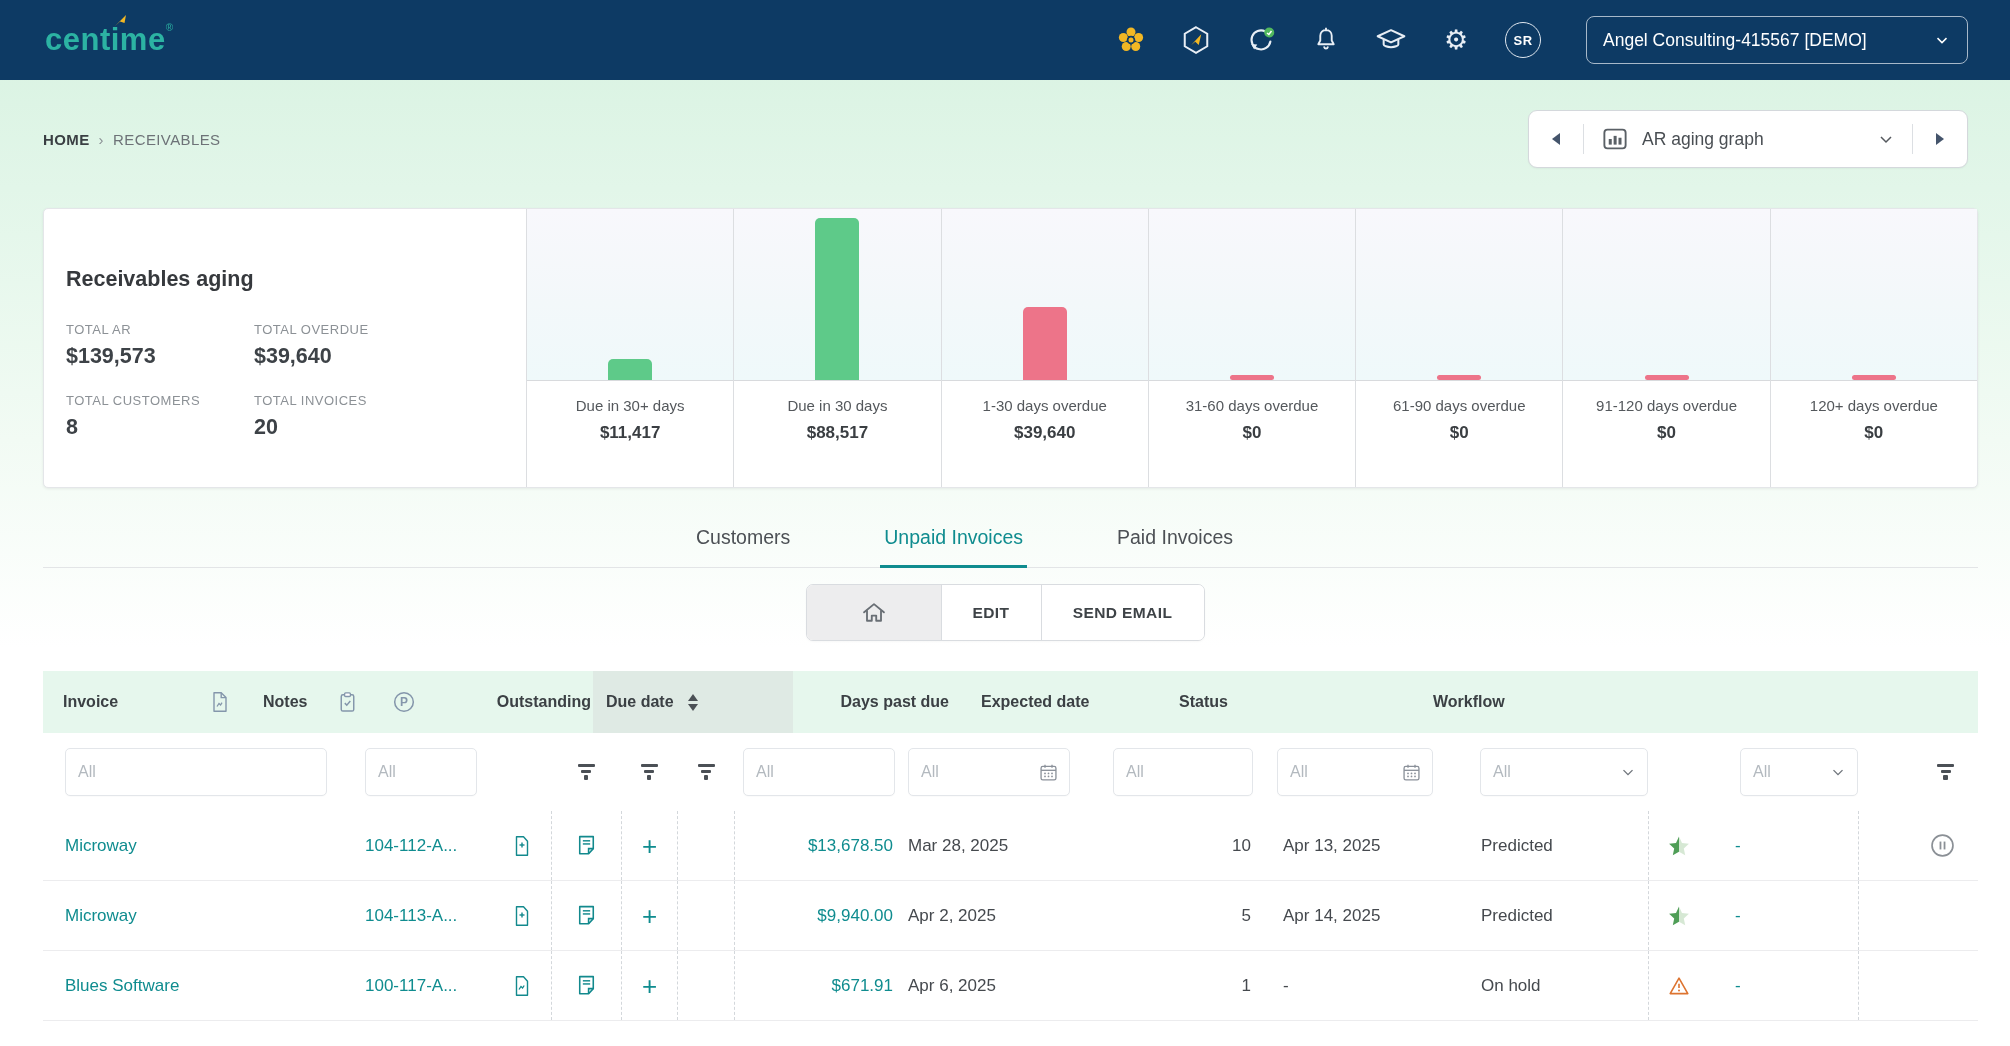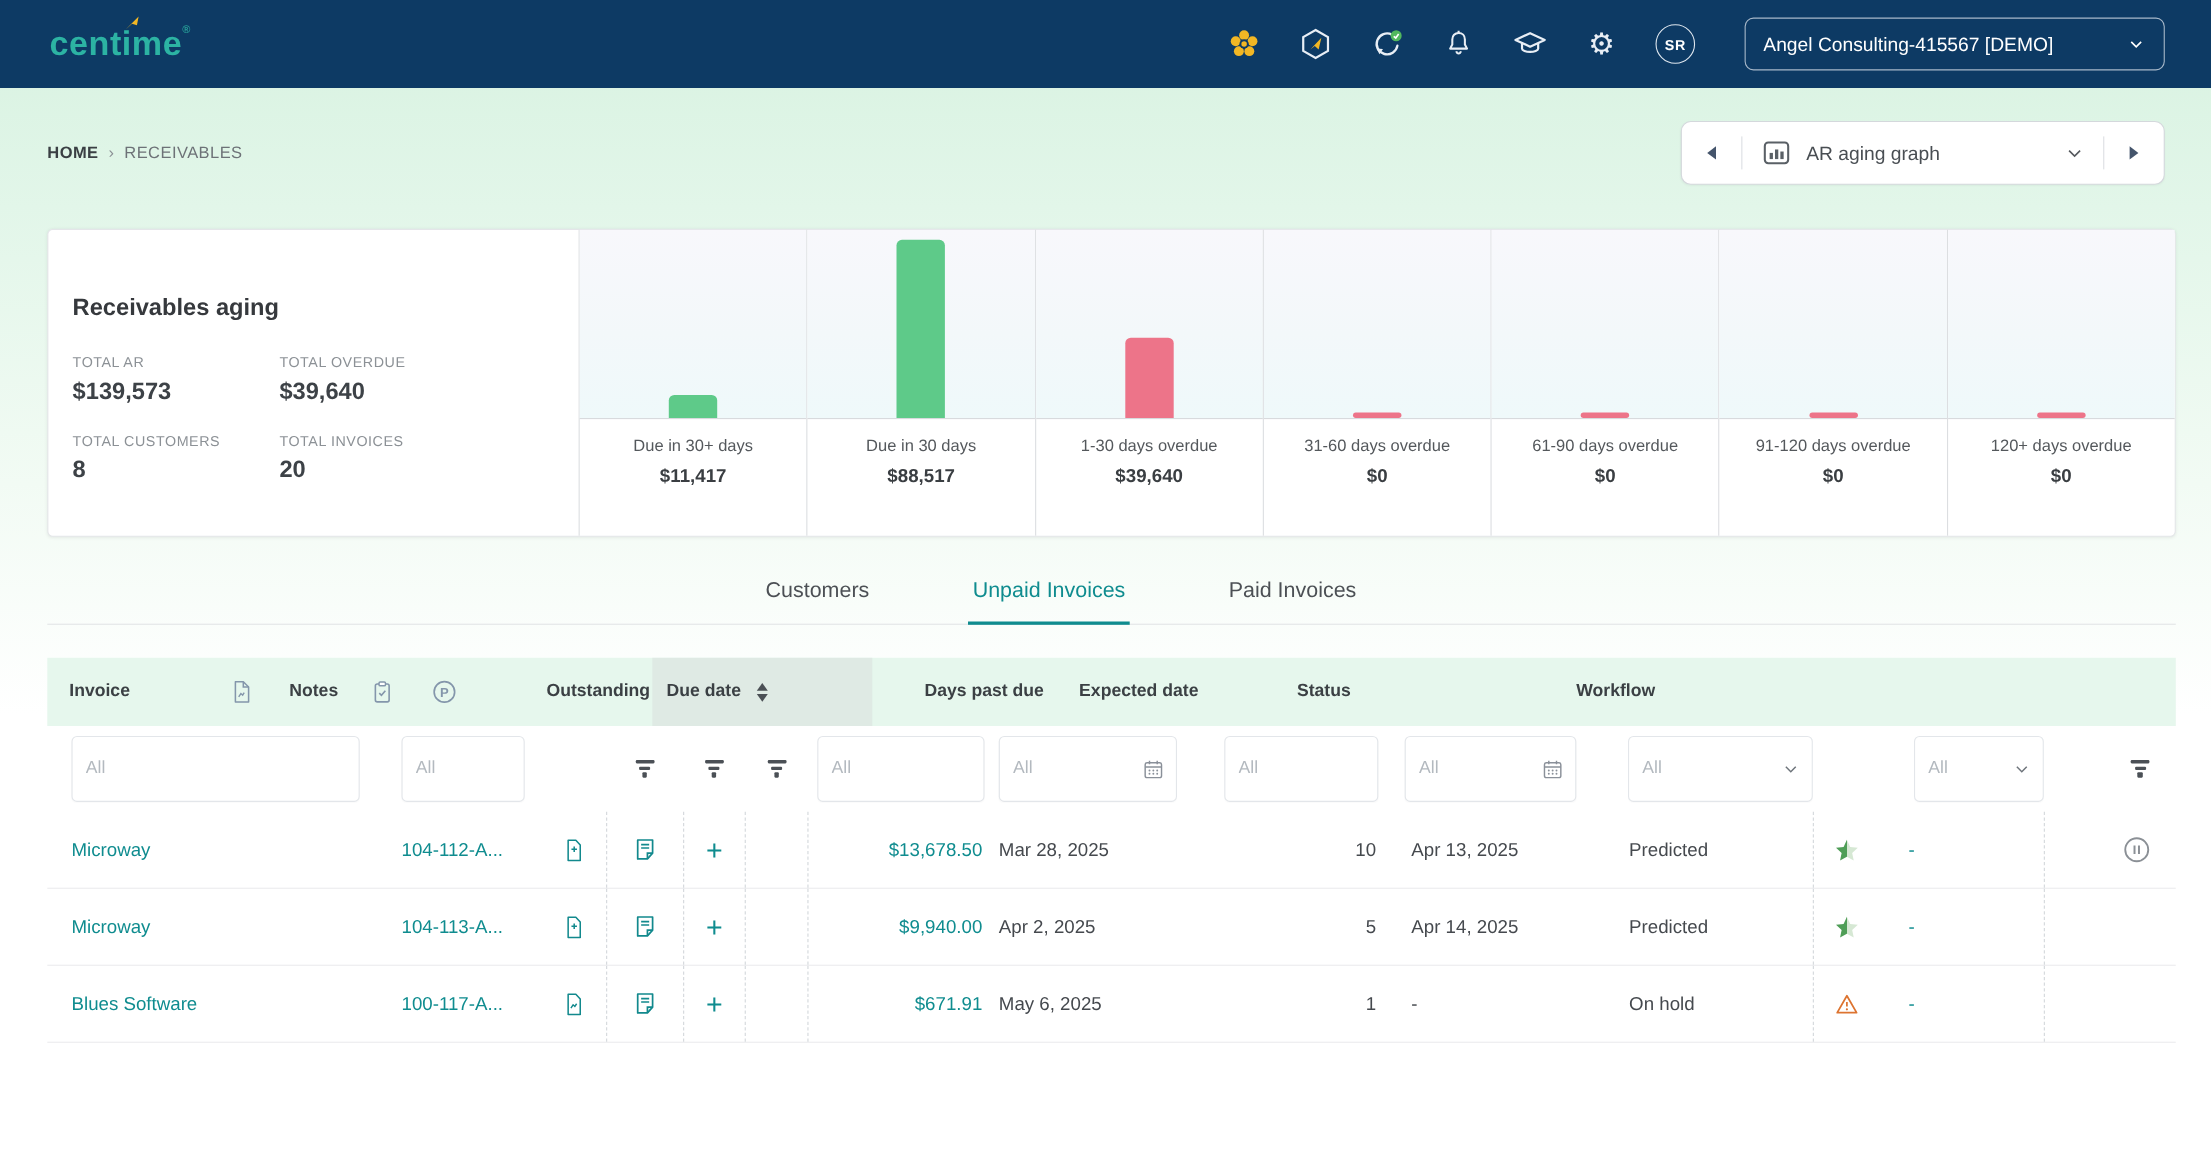--- a/index.html
+++ b/index.html
@@ -80,21 +80,21 @@
   .thead .c4{padding-left:14px}.thead .c5{justify-content:center}.thead .c6{justify-content:center}
   .thead .c7{justify-content:flex-end; padding-right:2px}
   .thead .c8{padding-left:13px; background:#dfeae4; gap:14px; cursor:pointer}
   .thead .c9{justify-content:flex-end; padding-right:2px}
   .thead .c10{padding-left:30px}.thead .c11{padding-left:48px}.thead .c13{padding-left:27px}
   .sort { display:flex; flex-direction:column; gap:3px; }
   .sort .up { width:0;height:0;border-left:5.5px solid transparent;border-right:5.5px solid transparent;border-bottom:7px solid #4b5055; }
   .sort .dn { width:0;height:0;border-left:5.5px solid transparent;border-right:5.5px solid transparent;border-top:7px solid #4b5055; }
 
   .frow { height:78px; align-items:center; background:transparent; }
-  .inp { height:60px; background:#fff; border:1px solid #e3e6ea; border-radius:5px; display:flex; align-items:center;
+  .inp { height:48px; background:#fff; border:1px solid #e3e6ea; border-radius:5px; display:flex; align-items:center;
     padding:0 10px 0 12px; box-shadow:0 1px 1px rgba(0,0,0,.02); }
   .inp input { border:none; outline:none; width:100%; font-size:16px; color:#4a4f54; font-family:inherit; background:transparent; }
   .inp input::placeholder { color:#b3b9bf; }
   .inp .ph { color:#b3b9bf; font-size:16px; flex:1; }
   .funnel { display:flex; flex-direction:column; align-items:center; gap:2.5px; cursor:pointer; }
   .funnel span:nth-child(1){width:17px;height:3px;background:#4b5056;border-radius:1px}
   .funnel span:nth-child(2){width:10px;height:3px;background:#4b5056;border-radius:1px}
   .funnel span:nth-child(3){width:4.5px;height:4.5px;background:#4b5056;border-radius:1px}
   .fc { display:flex; align-items:center; }
   .fc.center { justify-content:center; }
@@ -327,20 +327,34 @@
   </section>
 
   <div class="tabs-wrap">
     <div class="tabs">
       <div class="tab">Customers</div>
       <div class="tab active">Unpaid Invoices</div>
       <div class="tab">Paid Invoices</div>
     </div>
   </div>
 
+  <div class="toolbar-row">
+    <div class="seg">
+      <div class="seg-btn seg-home">
+        <span>
+          <svg width="28" height="28" viewBox="0 0 24 24">
+            <path d="M3.5 11.4 12 4.4l8.5 7" fill="none" stroke="#696f75" stroke-width="1.6" stroke-linecap="round" stroke-linejoin="round"></path>
+            <path d="M6 9.6V18.6h4.1v-4.4h3.8v4.4H18V9.6" fill="none" stroke="#696f75" stroke-width="1.6" stroke-linejoin="round"></path>
+          </svg>
+        </span>
+      </div>
+      <div class="seg-btn seg-edit">EDIT</div>
+      <div class="seg-btn seg-send">SEND EMAIL</div>
+    </div>
+  </div>
 
   <div class="tbl">
 
     <div class="trow thead">
       <div class="c2">Invoice</div>
       <div class="c3">
         <svg width="24" height="24" viewBox="0 0 24 24">
           <path d="M6 2.8h7.2L18 7.6v13.6H6z" fill="none" stroke="#8496ab" stroke-width="1.4" stroke-linejoin="round"></path>
           <path d="M13.2 2.8v4.8H18" fill="none" stroke="#8496ab" stroke-width="1.4"></path>
           <path d="M9 16.5l2-3 1.6 1.5 1.4-2.3" fill="none" stroke="#8496ab" stroke-width="1.3"></path>
@@ -624,21 +638,21 @@
             </svg>
           </span>
         </div>
       <div class="c5">
           <span class="plus-glyph">+</span>
         </div>
       <div class="c6"></div>
       <div class="c7">
           <span class="amt">$671.91</span>
         </div>
-      <div class="c8">May 6, 2025</div>
+      <div class="c8">Apr 6, 2025</div>
       <div class="c9">1</div>
       <div class="c10">-</div>
       <div class="c11">On hold</div>
       <div class="c12">
           <span>
         <svg width="24" height="24" viewBox="0 0 24 24">
               <path d="M12 4.2 20.8 19.6H3.2Z" fill="none" stroke="#dd7430" stroke-width="1.6" stroke-linejoin="round"></path>
               <line x1="12" y1="9.8" x2="12" y2="14" stroke="#dd7430" stroke-width="1.6"></line>
               <circle cx="12" cy="16.6" r="1" fill="#dd7430"></circle>
             </svg>

